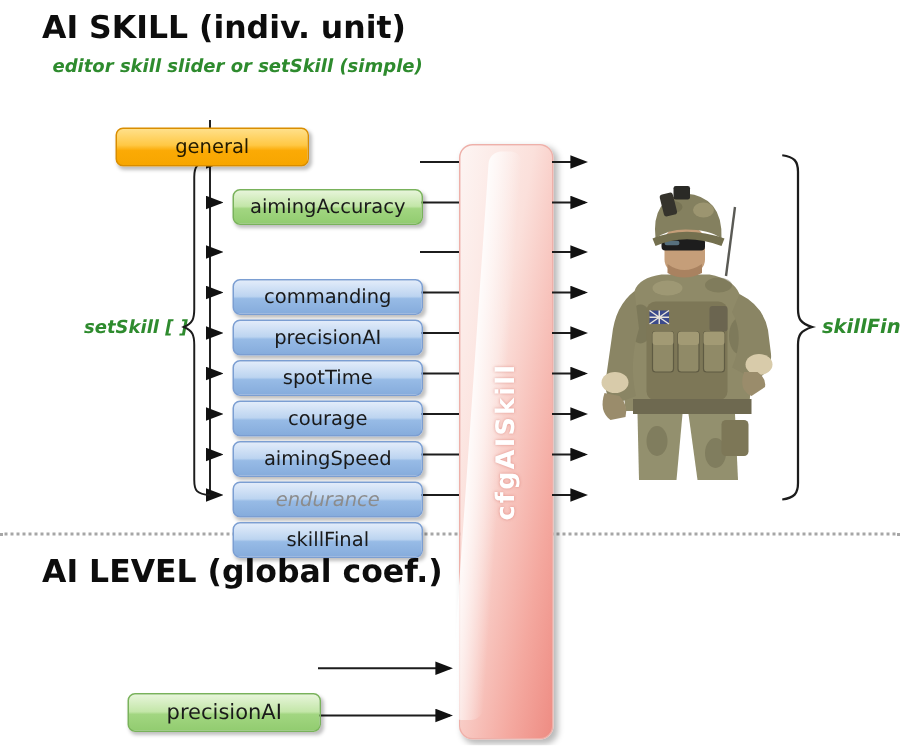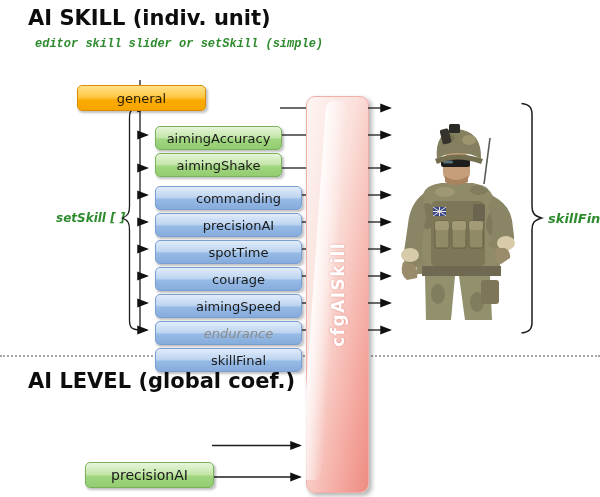--- a/index.html
+++ b/index.html
@@ -17,21 +17,20 @@
     white-space:nowrap;z-index:3;margin-top:29px;
   }
   .node.green{
     background:linear-gradient(180deg,#e7f5da 0%,#c3e6a8 48%,#a2d681 55%,#92cc70 100%);
     border:1px solid #79b25b;
     text-align:right;
   }
   .node.blue{
     background:linear-gradient(180deg,#e2ecfa 0%,#bcd4f0 48%,#97bbe6 55%,#86acdc 100%);
     border:1px solid #7b9ed2;
-    padding-left:20px;
   }
   .node.orange{
     background:linear-gradient(180deg,#ffe08a 0%,#ffc844 45%,#fbaa05 60%,#f7a600 100%);
     border:1px solid #d98d00;
     font-size:13px;color:#231a00;
   }
   .node.deprecated{font-style:italic;color:#8c8c8c;}
   #config-box{
     position:absolute;left:306px;top:96px;width:61px;height:395px;border-radius:9px;
     background:linear-gradient(100deg,#fdf5f3 0%,#fbe0db 38%,#f4a89f 78%,#ee8c83 100%);
@@ -59,28 +58,27 @@
   #soldier{position:absolute;left:393px;top:124px;width:132px;height:196px;z-index:1;}
 </style>
 </head>
 <body>
 
 <div id="canvas">
 
   <div id="divider"></div>
 
   <div class="abs h1" style="left:28px;top:6px;">AI SKILL (indiv. unit)</div>
-  <div class="abs green-note" style="left:35px;top:37px;font-family:Liberation Mono, monospace;">editor skill slider or setSkill (simple)</div>
+  <div class="abs green-note" style="left:35px;top:37px;">editor skill slider or setSkill (simple)</div>
 
   <div class="node orange" style="left:77px;top:56px;width:127px;height:24px;">general</div>
 
   <div class="abs green-note" style="left:56px;top:211px;">setSkill [ ]</div>
 
   <div class="node green" style="left:155px;top:97px;width:125px;height:22px;">aimingAccuracy</div>
-  <div class="node green" style="left:155px;top:124px;width:125px;height:22px;">aimingShake</div>
   <div class="node blue" style="left:155px;top:157px;width:125px;height:22px;">commanding</div>
   <div class="node blue" style="left:155px;top:184px;width:125px;height:22px;">precisionAI</div>
   <div class="node blue" style="left:155px;top:211px;width:125px;height:22px;">spotTime</div>
   <div class="node blue" style="left:155px;top:238px;width:125px;height:22px;">courage</div>
   <div class="node blue" style="left:155px;top:265px;width:125px;height:22px;">aimingSpeed</div>
   <div class="node blue deprecated" style="left:155px;top:292px;width:125px;height:22px;">endurance</div>
   <div class="node blue" style="left:155px;top:319px;width:125px;height:22px;">skillFinal</div>
 
   <div id="config-box">
     <div class="gloss"></div>

